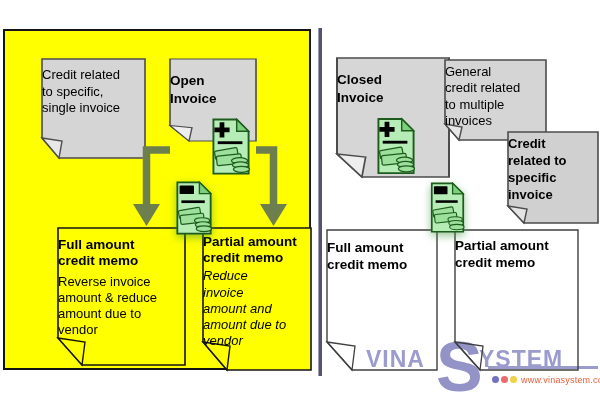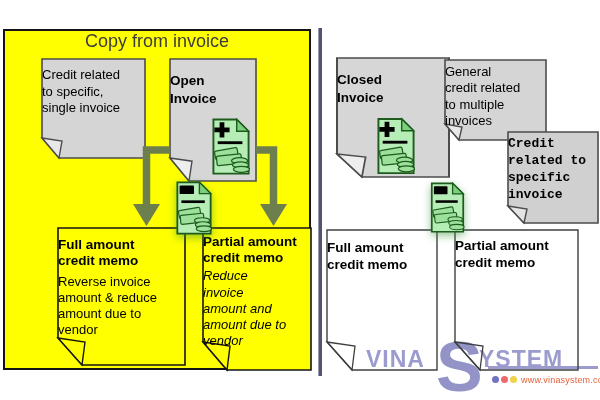--- a/index.html
+++ b/index.html
@@ -28,21 +28,20 @@
   .wm-line{position:absolute;height:2.5px;background:#9b9bce;}
   .wm-dot{position:absolute;width:7px;height:7px;border-radius:50%;}
   .wm-url{position:absolute;font-size:9px;color:#e8603a;letter-spacing:.2px;}
 </style>
 </head>
 <body>
 
 <div class="canvas">
 
   <div class="panel-yellow"></div>
-  <div class="panel-title" style="left:3px;top:31px;width:308px;">Copy from invoice</div>
 
   <div class="divider"></div>
 
 
   <div class="wm">
     <span class="wm-txt" style="left:366px;top:348px;">VINA</span>
     <span class="wm-s" style="left:436px;top:332px;">S</span>
     <span class="wm-txt" style="left:479px;top:348px;">YSTEM</span>
     <div class="wm-line" style="left:488px;top:366px;width:110px;"></div>
     <div class="wm-dot" style="left:492px;top:376px;background:#7272c2;"></div>
@@ -63,21 +62,21 @@
   <div class="note" style="left:42px;top:59px;width:103px;height:99px;">
     <svg viewBox="0 0 103 99" preserveAspectRatio="none">
       <polygon points="0,0 103,0 103,99 17,99 0,79" fill="#d5d5d5" stroke="#4c4c4c" stroke-width="1.6"></polygon>
       <polygon points="0,79 20,82 17,99" fill="#e8e8e8" stroke="#4c4c4c" stroke-width="1.4"></polygon>
     </svg>
     <div class="nt" style="padding-top:8px;font-size:13px;line-height:1.28;">Credit related
 to specific,
 single invoice</div>
   </div>
 
-  <div class="note" style="left:170px;top:59px;width:86px;height:122px;">
+  <div class="note" style="left:170px;top:59px;width:86px;height:82px;">
     <svg viewBox="0 0 86 117" preserveAspectRatio="none">
       <polygon points="0,0 86,0 86,117 19,117 0,95" fill="#d6d6d6" stroke="#4c4c4c" stroke-width="1.6"></polygon>
       <polygon points="0,95 22,98 19,117" fill="#eeeeee" stroke="#4c4c4c" stroke-width="1.4"></polygon>
     </svg>
     <div class="nt bold" style="padding-top:13px;font-size:13.5px;line-height:1.3;">Open
 Invoice</div>
   </div>
 
   <div class="note" style="left:337px;top:58px;width:112px;height:119px;">
     <svg viewBox="0 0 90 119" preserveAspectRatio="none">
@@ -92,21 +91,21 @@
     <svg viewBox="0 0 101 80" preserveAspectRatio="none">
       <polygon points="0,0 101,0 101,80 14,80 0,64" fill="#d5d5d5" stroke="#4c4c4c" stroke-width="1.6"></polygon>
       <polygon points="0,64 17,67 14,80" fill="#e8e8e8" stroke="#4c4c4c" stroke-width="1.4"></polygon>
     </svg>
     <div class="nt" style="padding-top:4px;font-size:13px;line-height:1.25;">General
 credit related
 to multiple
 invoices</div>
   </div>
 
-  <div class="note" style="left:508px;top:132px;width:90px;height:91px;font-family:Liberation Mono, monospace;">
+  <div class="note" style="left:508px;top:132px;width:90px;height:91px;">
     <svg viewBox="0 0 90 91" preserveAspectRatio="none">
       <polygon points="0,0 90,0 90,91 16,91 0,74" fill="#d0d0d0" stroke="#4c4c4c" stroke-width="1.6"></polygon>
       <polygon points="0,74 19,77 16,91" fill="#e4e4e4" stroke="#4c4c4c" stroke-width="1.4"></polygon>
     </svg>
     <div class="nt bold" style="padding-top:4px;font-size:13px;line-height:1.3;">Credit
 related to
 specific
 invoice</div>
   </div>
 

